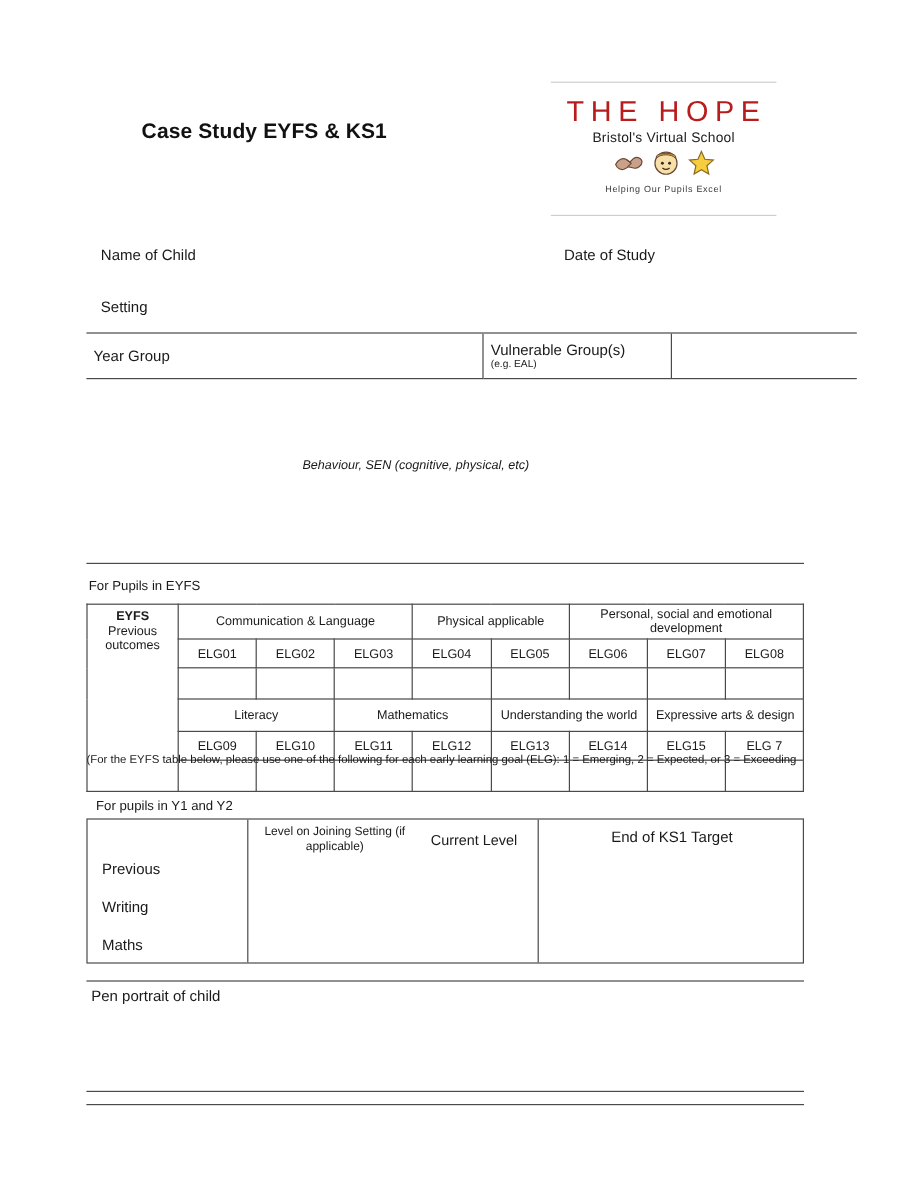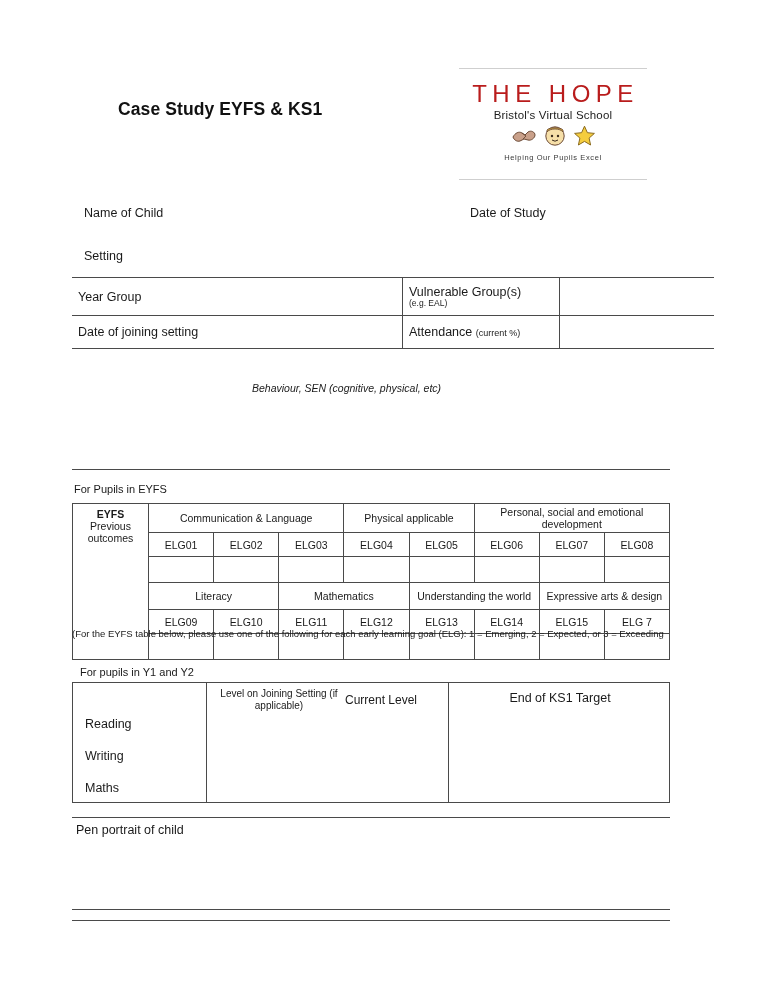--- a/index.html
+++ b/index.html
@@ -217,21 +217,21 @@
   .ks1-col-c {
     position: absolute; left: 375px; top: 0; width: 223px; height: 119px;
     border-left: 1px solid #4a4a4a; box-sizing: border-box;
   }
   .ks1-head-join {
     position: absolute; left: 12px; top: 5px; width: 120px;
     font-size: 10px; text-align: center; line-height: 1.2;
   }
   .ks1-head-current {
     position: absolute; left: 138px; top: 10px; width: 100px;
-    font-size: 12px; text-align: left;
+    font-size: 12px; text-align: center;
   }
   .ks1-head-target {
     position: absolute; left: 0; top: 8px; width: 222px;
     font-size: 12.5px; text-align: center;
   }
   .ks1-subject {
     position: absolute;
     left: 12px;
     font-size: 12.5px;
   }
@@ -305,28 +305,20 @@
   <table class="info-table">
     <tbody>
       <tr>
         <td class="c1">Year Group</td>
         <td class="c2">
           <span>Vulnerable Group(s)</span>
           <span class="sub-note">(e.g. EAL)</span>
         </td>
         <td class="c3"></td>
       </tr>
-      <tr>
-        <td class="c1">Date of joining setting</td>
-        <td class="c2">
-          <span>Attendance</span>
-          <span class="small-note">(current %)</span>
-        </td>
-        <td class="c3"></td>
-      </tr>
     </tbody>
   </table>
 
   <div class="need-block">
     <div class="need-hint">Behaviour, SEN (cognitive, physical, etc)</div>
   </div>
 
   <div class="sec-caption" style="left:74px; top:483px;">For Pupils in EYFS</div>
 
   <table class="eyfs-table">
@@ -388,21 +380,21 @@
       </tr>
     </tbody>
   </table>
 
   <div class="elg-note">(For the EYFS table below, please use one of the following for each early learning goal (ELG):  1 = Emerging, 2 = Expected, or 3 = Exceeding</div>
 
   <div class="sec-caption" style="left:80px; top:666px;">For pupils in Y1 and Y2</div>
 
   <div class="ks1-table">
     <div class="ks1-col-a">
-      <div class="ks1-subject" style="top:34px;">Reading</div>
+      <div class="ks1-subject" style="top:34px;">Previous</div>
       <div class="ks1-subject" style="top:66px;">Writing</div>
       <div class="ks1-subject" style="top:98px;">Maths</div>
     </div>
     <div class="ks1-col-b">
       <div class="ks1-head-join">Level on Joining Setting (if applicable)</div>
       <div class="ks1-head-current">Current Level</div>
     </div>
     <div class="ks1-col-c">
       <div class="ks1-head-target">End of KS1 Target</div>
     </div>

